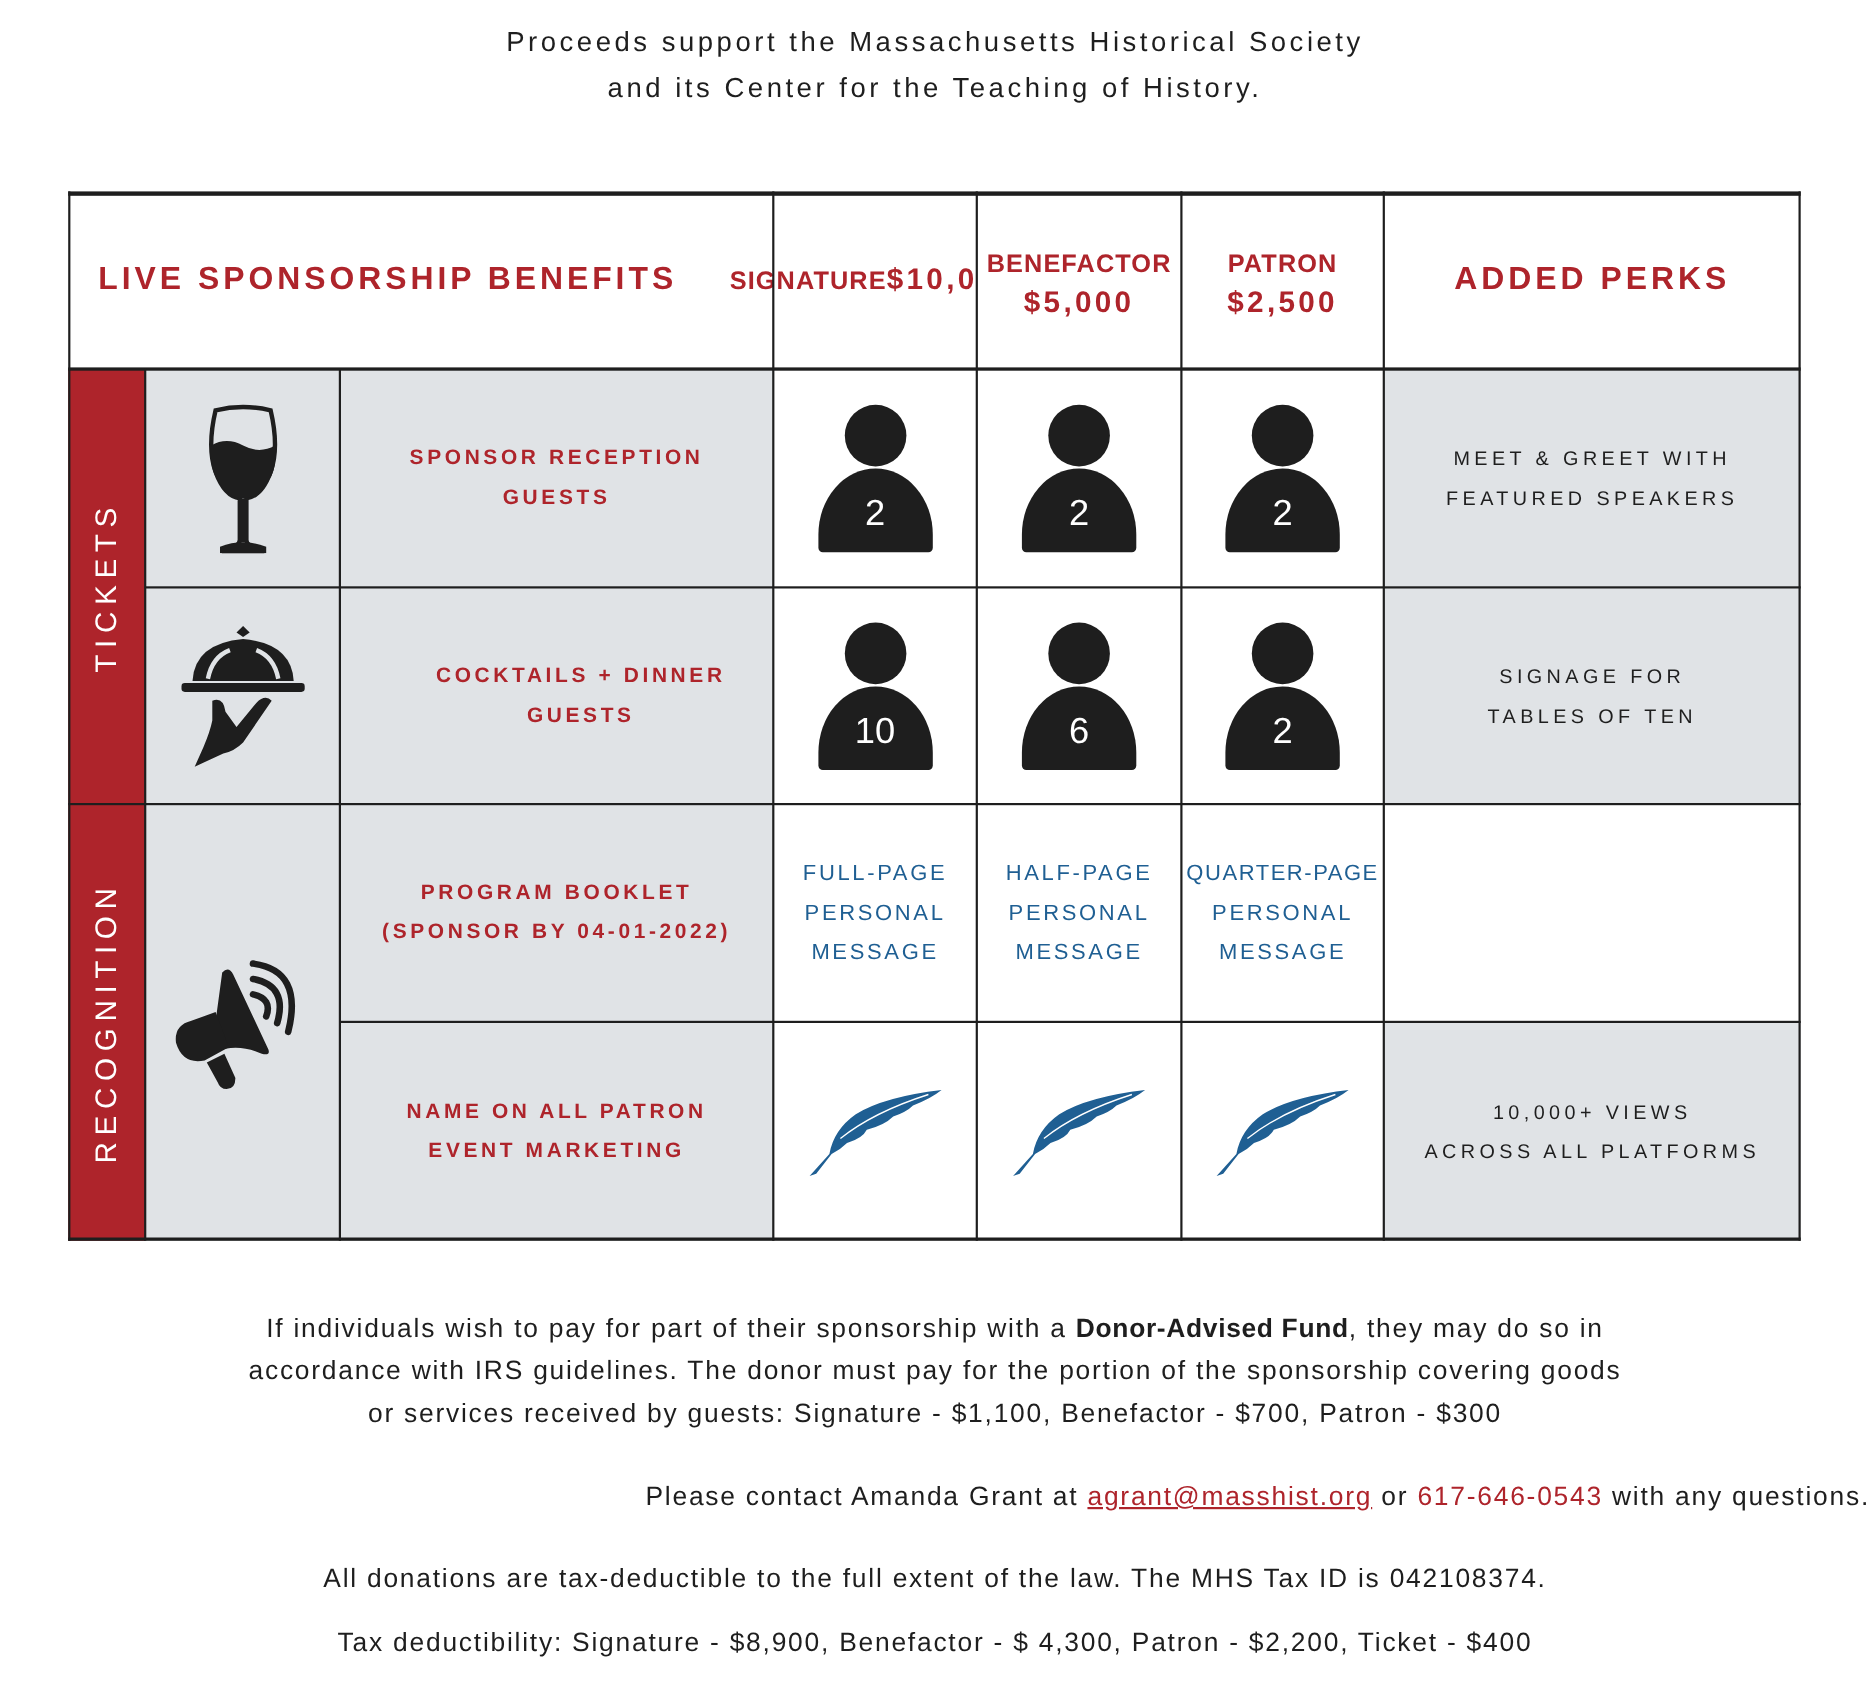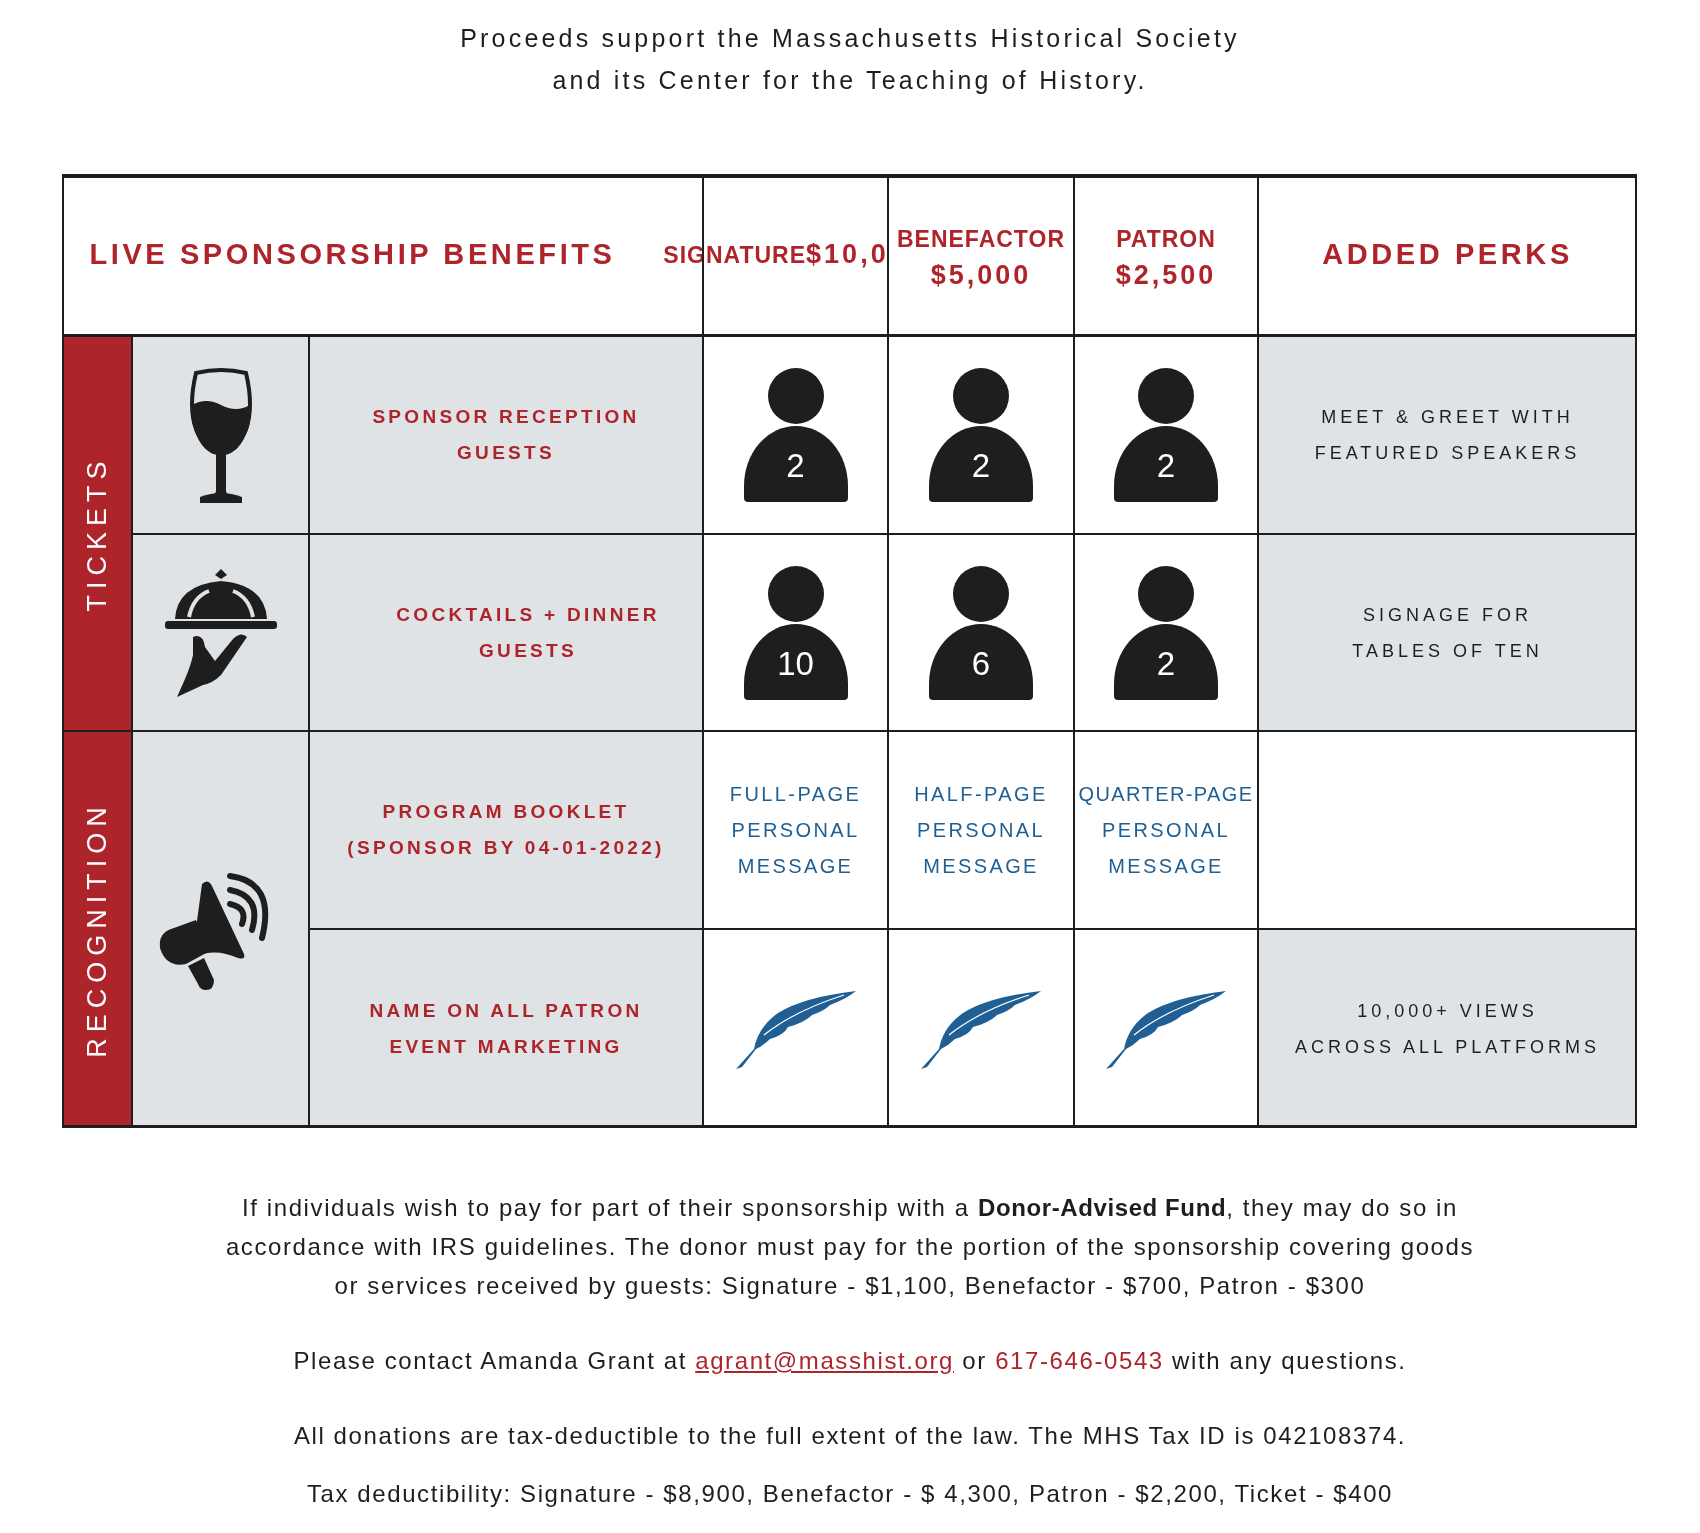--- a/index.html
+++ b/index.html
@@ -213,18 +213,18 @@
   <div class="vline" style="left:1195px;top:0;width:2px;height:954px;"></div>
   <div class="vline" style="left:1573px;top:0;width:2px;height:954px;"></div>
 </div>
 
 <div class="foot" style="top:1194px;">
   <span>If individuals wish to pay for part of their sponsorship with a </span><b>Donor-Advised Fund</b><span>, they may do so in</span>
 </div>
 <div class="foot" style="top:1233px;">accordance with IRS guidelines. The donor must pay for the portion of the sponsorship covering goods</div>
 <div class="foot" style="top:1272px;">or services received by guests: Signature - $1,100, Benefactor - $700, Patron - $300</div>
 
-<div class="foot" style="top:1347px;">
+<div class="foot" style="top:1347px;text-align:right;">
   <span>Please contact Amanda Grant at </span><span class="link">agrant@masshist.org</span><span> or </span><span class="phone">617-646-0543</span><span> with any questions.</span>
 </div>
 
 <div class="foot" style="top:1422px;">All donations are tax-deductible to the full extent of the law. The MHS Tax ID is 042108374.</div>
 <div class="foot" style="top:1461px;margin-top:19px;">Tax deductibility: Signature - $8,900, Benefactor - $ 4,300, Patron - $2,200, Ticket - $400</div>
 
 </body></html>

